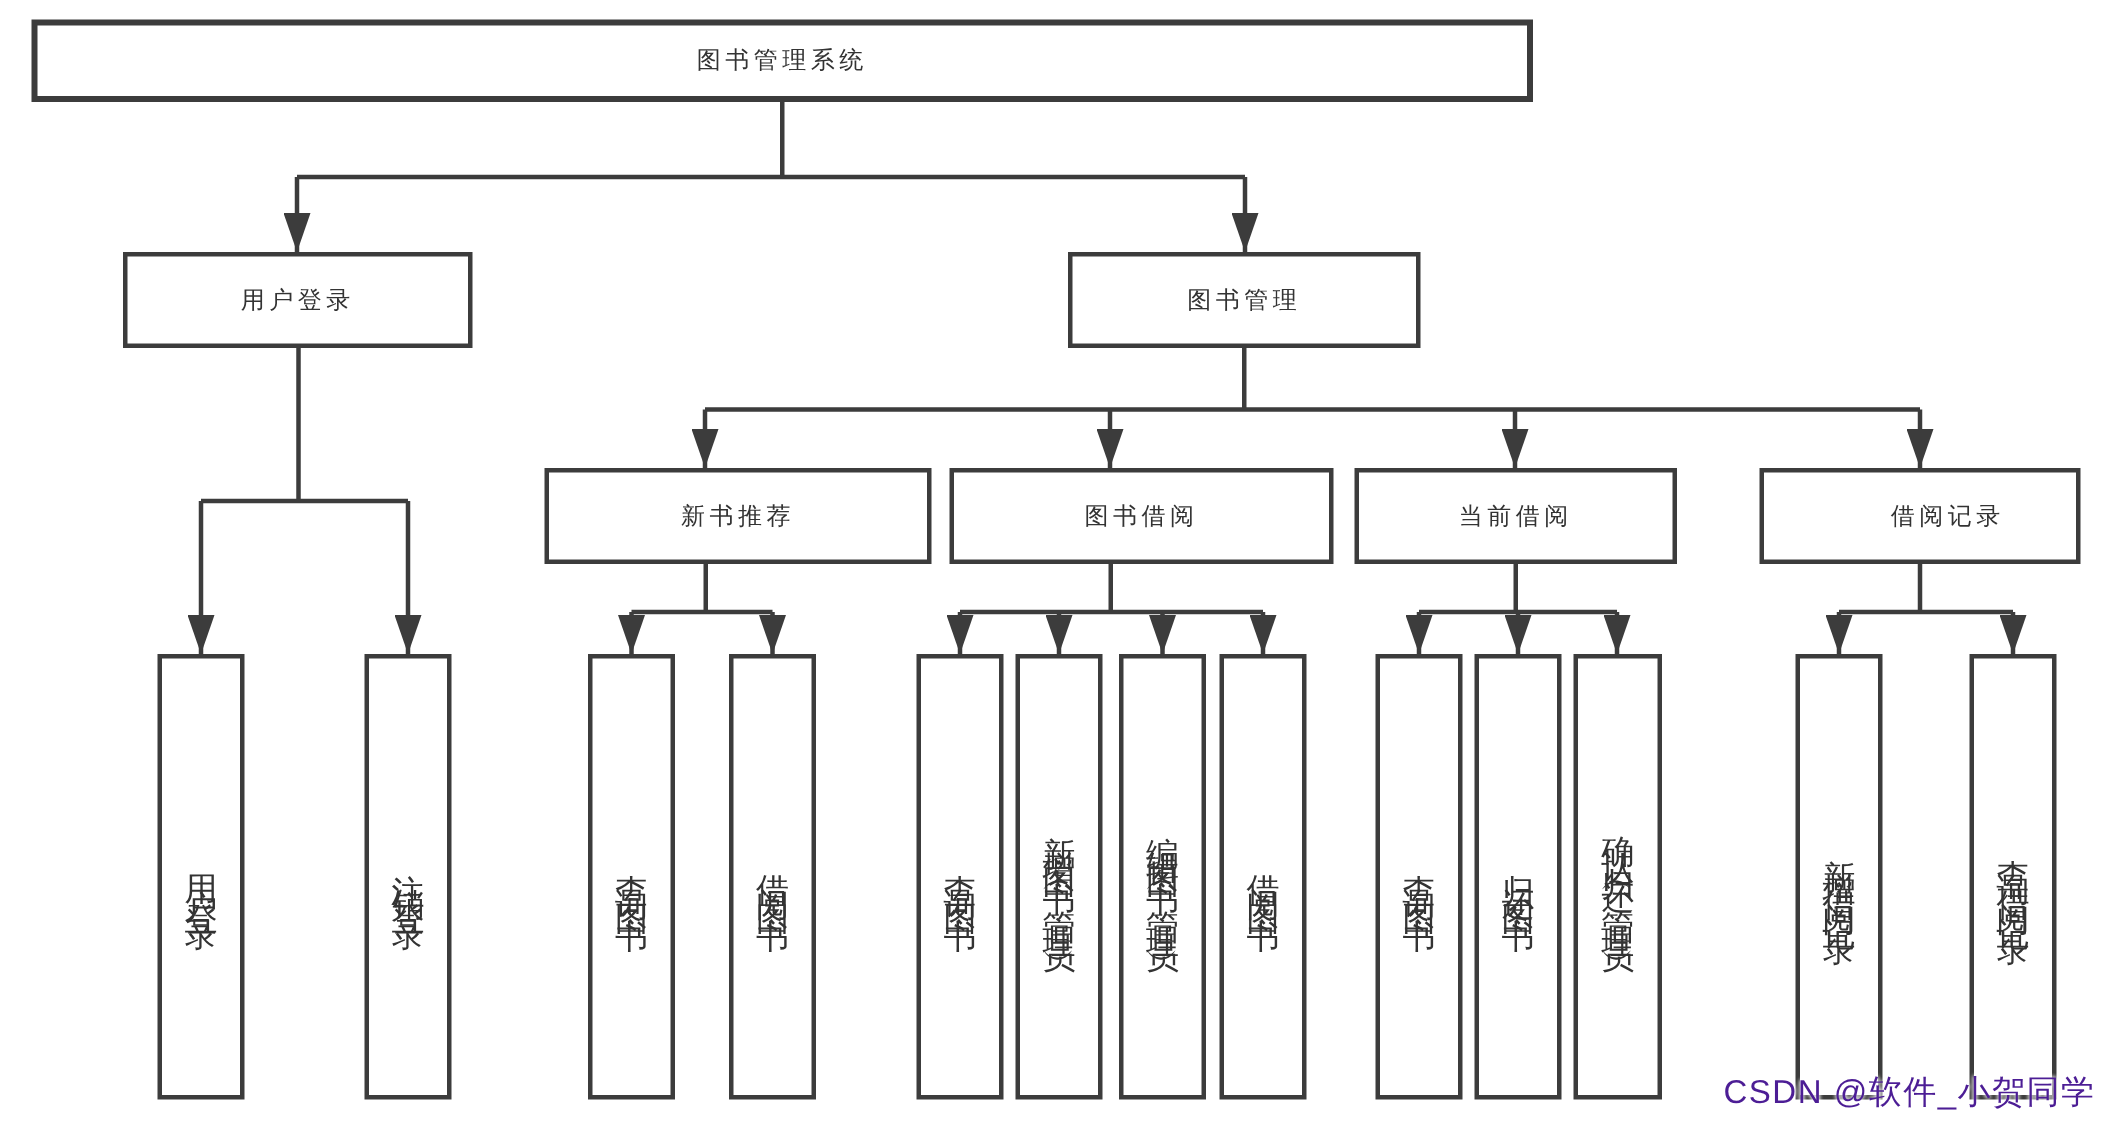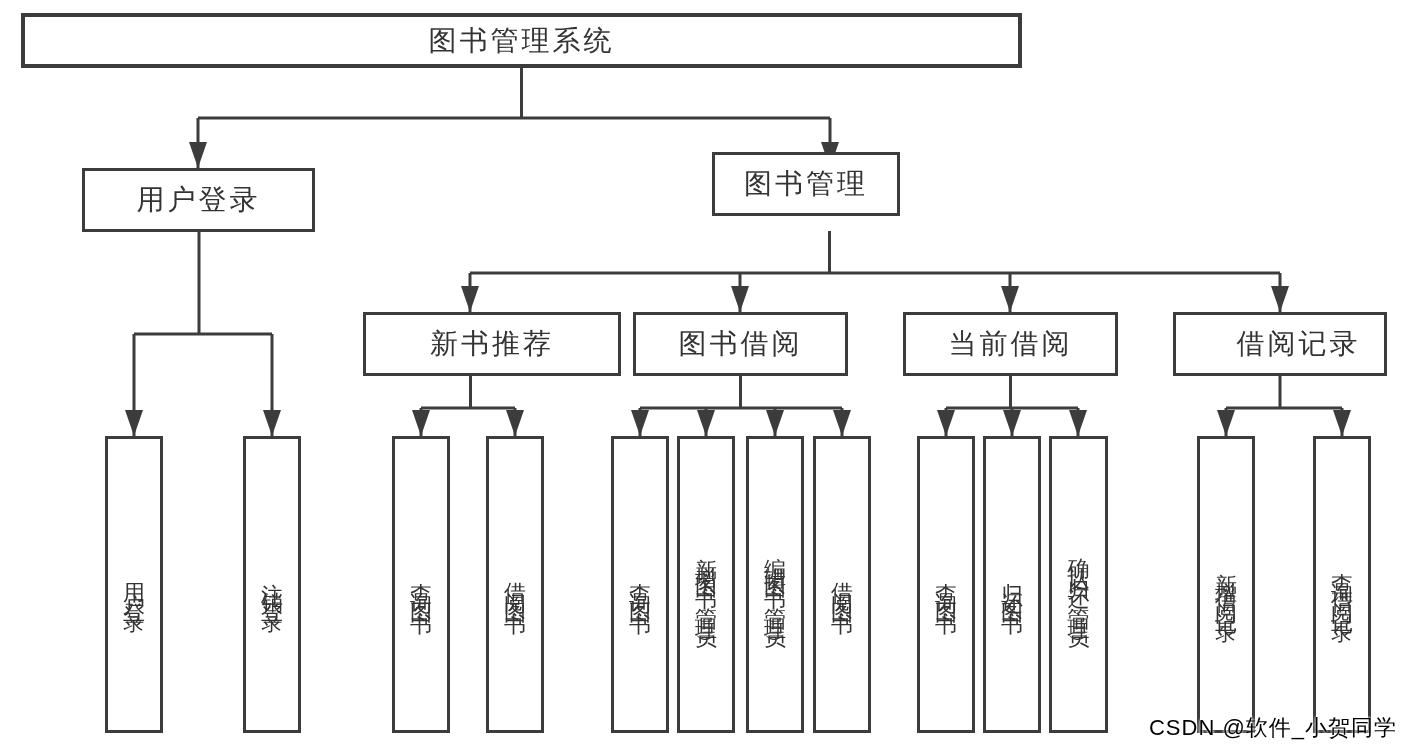--- a/index.html
+++ b/index.html
@@ -5,31 +5,31 @@
   html,body { margin:0; padding:0; background:#ffffff; }
   #canvas {
     position:relative; width:1405px; height:747px; background:#ffffff;
     font-family:"Liberation Sans","DejaVu Sans",sans-serif; overflow:hidden;
   }
   #connectors { position:absolute; left:0; top:0; z-index:1; }
   .box {
     position:absolute; box-sizing:border-box; background:#ffffff;
     border:3px solid #3c3c3c; color:#333333; z-index:2;
     display:flex; align-items:center; justify-content:center;
-    font-size:28px; letter-spacing:3px; white-space:nowrap;
+    font-size:16px; letter-spacing:3px; white-space:nowrap;
   }
   .box.root { border-width:4px; }
   .box.leaf {
     writing-mode:vertical-rl; text-orientation:mixed;
     font-size:22px; letter-spacing:10px; white-space:normal;
     border-width:3px;
   }
   #watermark {
     position:absolute; right:8px; bottom:4px; z-index:3;
-    font-size:22px; letter-spacing:1px; color:#000000;
+    font-size:22px; letter-spacing:1px; color:#4c1d95;
     text-shadow:0 0 3px #ffffff, 0 0 3px #ffffff;
   }
 </style>
 </head>
 <body>
 
 <div id="canvas">
 
   <svg id="connectors" width="1405" height="747" viewBox="0 0 1405 747">
     <defs>
@@ -69,24 +69,24 @@
     <line x1="1012" y1="408" x2="1012" y2="436" stroke="#3c3c3c" stroke-width="3" marker-end="url(#arw)"></line>
     <line x1="1078" y1="408" x2="1078" y2="436" stroke="#3c3c3c" stroke-width="3" marker-end="url(#arw)"></line>
 
     <line x1="1226" y1="408" x2="1226" y2="436" stroke="#3c3c3c" stroke-width="3" marker-end="url(#arw)"></line>
     <line x1="1342" y1="408" x2="1342" y2="436" stroke="#3c3c3c" stroke-width="3" marker-end="url(#arw)"></line>
   </svg>
 
   <div class="box root" style="left:21px; top:13px; width:1001px; height:55px;">图书管理系统</div>
 
   <div class="box" style="left:82px; top:168px; width:233px; height:64px;">用户登录</div>
-  <div class="box" style="left:712px; top:152px; width:188px; height:64px;">图书管理</div>
+  <div class="box" style="left:712px; top:168px; width:235px; height:64px;">图书管理</div>
 
   <div class="box" style="left:363px; top:312px; width:258px; height:64px;">新书推荐</div>
-  <div class="box" style="left:633px; top:312px; width:215px; height:64px;">图书借阅</div>
+  <div class="box" style="left:633px; top:312px; width:256px; height:64px;">图书借阅</div>
   <div class="box" style="left:903px; top:312px; width:215px; height:64px;">当前借阅</div>
   <div class="box" style="left:1173px; top:312px; width:214px; height:64px;padding-left:37px;">借阅记录</div>
 
   <div class="box leaf" style="left:105px; top:436px; width:58px; height:297px;">用户登录</div>
   <div class="box leaf" style="left:243px; top:436px; width:58px; height:297px;">注销登录</div>
 
   <div class="box leaf" style="left:392px; top:436px; width:58px; height:297px;">查询图书</div>
   <div class="box leaf" style="left:486px; top:436px; width:58px; height:297px;">借阅图书</div>
 
   <div class="box leaf" style="left:611px; top:436px; width:58px; height:297px;">查询图书</div>

